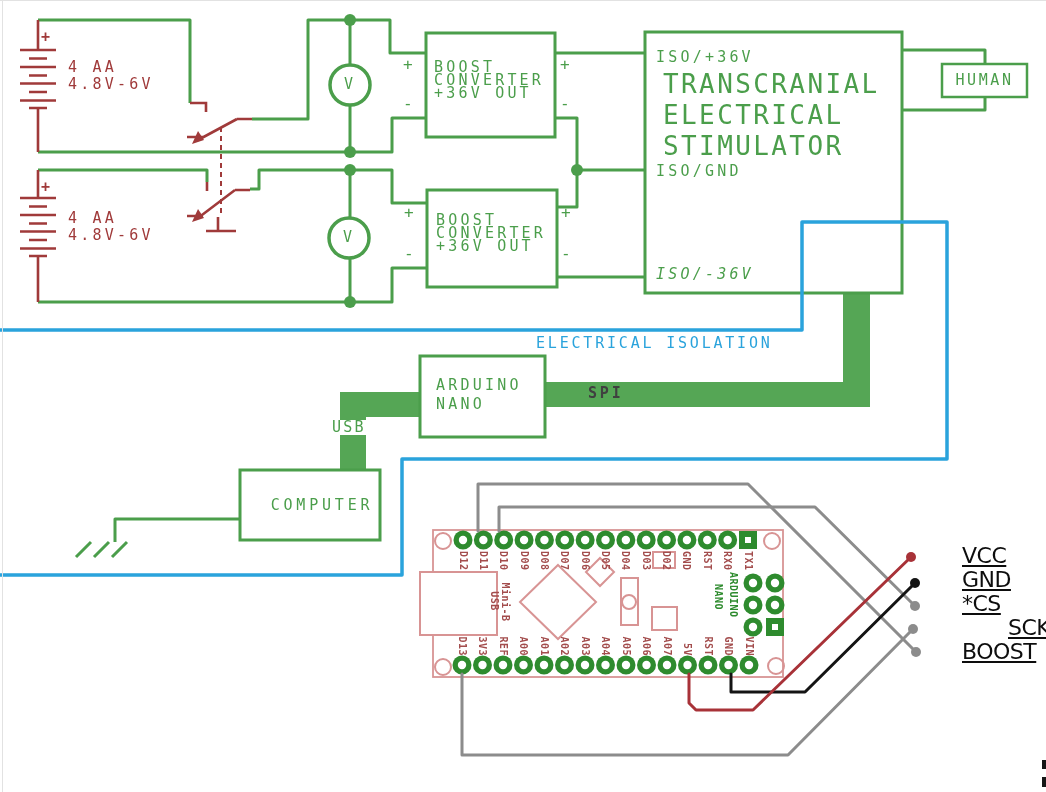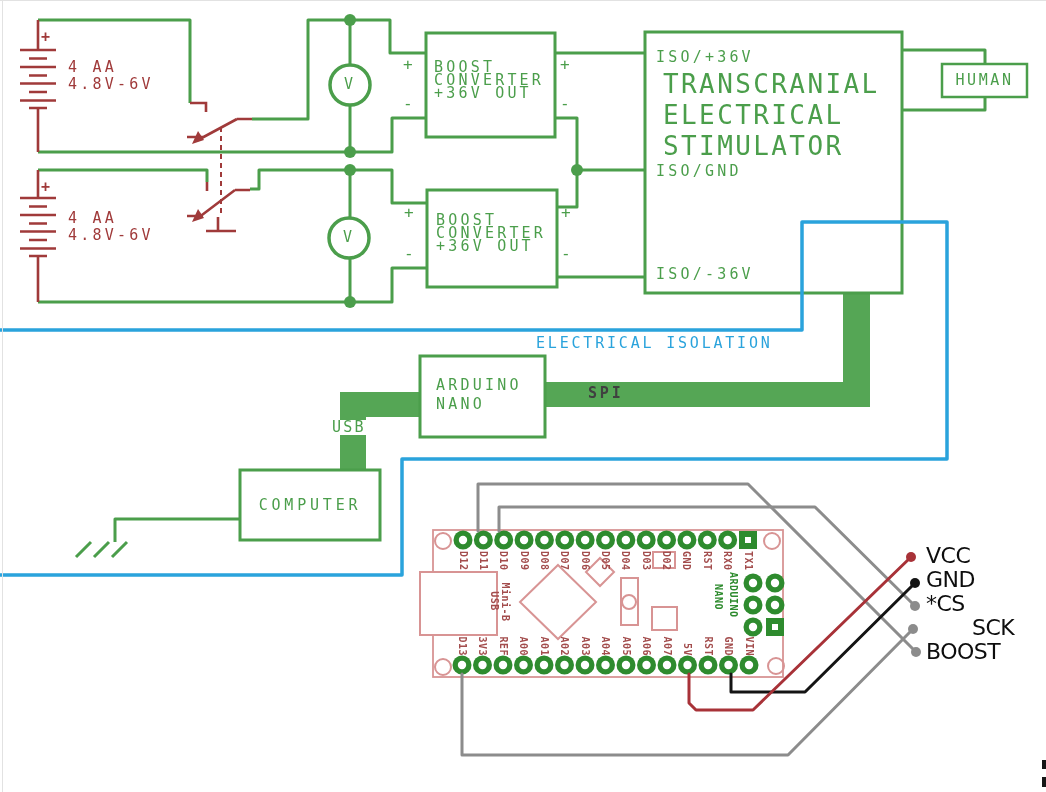--- a/index.html
+++ b/index.html
@@ -12,22 +12,22 @@
   .blue-t{color:var(--blue);}
   .title-line{font:26px "DejaVu Sans Mono",monospace;letter-spacing:2.4px;color:var(--green);line-height:26px;}
   .plusminus{font:16px "DejaVu Sans Mono",monospace;color:var(--green);line-height:14px;}
   .bold{font-weight:bold;}
   .center-box{display:flex;align-items:center;justify-content:center;border-radius:8px;}
   .white-t{color:#ffffff;}
   .pin-label{position:absolute;transform-origin:0 0;transform:rotate(90deg);
              font:bold 10px "DejaVu Sans Mono",monospace;color:var(--label-red);
              letter-spacing:0.5px;height:13px;line-height:13px;}
   .silk{color:var(--pin-green) !important;}
-  .sig{position:absolute;left:926px;font:22px "DejaVu Sans",sans-serif;
-       color:var(--text-black);letter-spacing:-0.5px;line-height:24px;}
+  .sig{position:absolute;left:962px;font:22px "DejaVu Sans",sans-serif;
+       color:var(--text-black);letter-spacing:-0.5px;line-height:24px;text-decoration:underline;}
   .edge-mark{position:absolute;background:#161616;}
   .frame-line{position:absolute;background:#e2e2e2;}
 </style>
 </head>
 <body>
 
 <div id="screen">
 
   <svg id="wires-svg" width="1046" height="792" viewBox="0 0 1046 792">
 
@@ -222,32 +222,32 @@
   <div class="abs plusminus" style="left:404px;top:206px;">+</div>
   <div class="abs plusminus" style="left:404px;top:247px;">-</div>
   <div class="abs plusminus" style="left:561px;top:206px;">+</div>
   <div class="abs plusminus" style="left:561px;top:247px;">-</div>
 
   <div class="abs sch" style="left:656px;top:50px;">ISO/+36V</div>
   <div class="abs title-line" style="left:663px;top:71px;">TRANSCRANIAL</div>
   <div class="abs title-line" style="left:663px;top:133px;">STIMULATOR</div>
   <div class="abs title-line" style="left:663px;top:102px;">ELECTRICAL</div>
   <div class="abs sch" style="left:656px;top:164px;">ISO/GND</div>
-  <div class="abs sch" style="left:656px;top:267px;">ISO/-36V</div>
+  <div class="abs sch" style="left:656px;top:267px;font-style:italic;">ISO/-36V</div>
 
   <div class="abs sch center-box" style="left:942px;top:64px;width:85px;height:33px;letter-spacing:2.6px;">HUMAN</div>
 
   <div class="abs sch blue-t" style="left:536px;top:336px;letter-spacing:2.8px;color:var(--blue);">ELECTRICAL ISOLATION</div>
 
   <div class="abs sch" style="left:436px;top:378px;">ARDUINO</div>
   <div class="abs sch" style="left:436px;top:397px;">NANO</div>
   <div class="abs sch white-t bold" style="left:588px;top:386px;color:#404040;letter-spacing:2.8px;">SPI</div>
   <div class="abs sch" style="left:331px;top:420px;letter-spacing:2.2px;background:#fff;padding:0 1px;">USB</div>
 
-  <div class="abs sch center-box" style="left:240px;top:470px;width:140px;height:70px;letter-spacing:3.8px;">COMPUTER</div>
+  <div class="abs sch center-box" style="left:240px;top:470px;width:164px;height:70px;letter-spacing:3.8px;">COMPUTER</div>
 
   <div class="pin-label" style="left:501px;top:584px;width:34px;text-align:center;">USB</div>
   <div class="pin-label" style="left:512px;top:578px;width:48px;text-align:center;">Mini-B</div>
   <div class="pin-label silk" style="left:740px;top:572px;width:62px;">ARDUINO</div>
   <div class="pin-label silk" style="left:725px;top:584px;width:40px;">NANO</div>
 
   <div id="gen-layer">
       <div class="pin-label" style="left: 469.5px; top: 551px; width: 30px;">D12</div>
       <div class="pin-label" style="left: 489.857px; top: 551px; width: 30px;">D11</div>
       <div class="pin-label" style="left: 510.214px; top: 551px; width: 30px;">D10</div>

